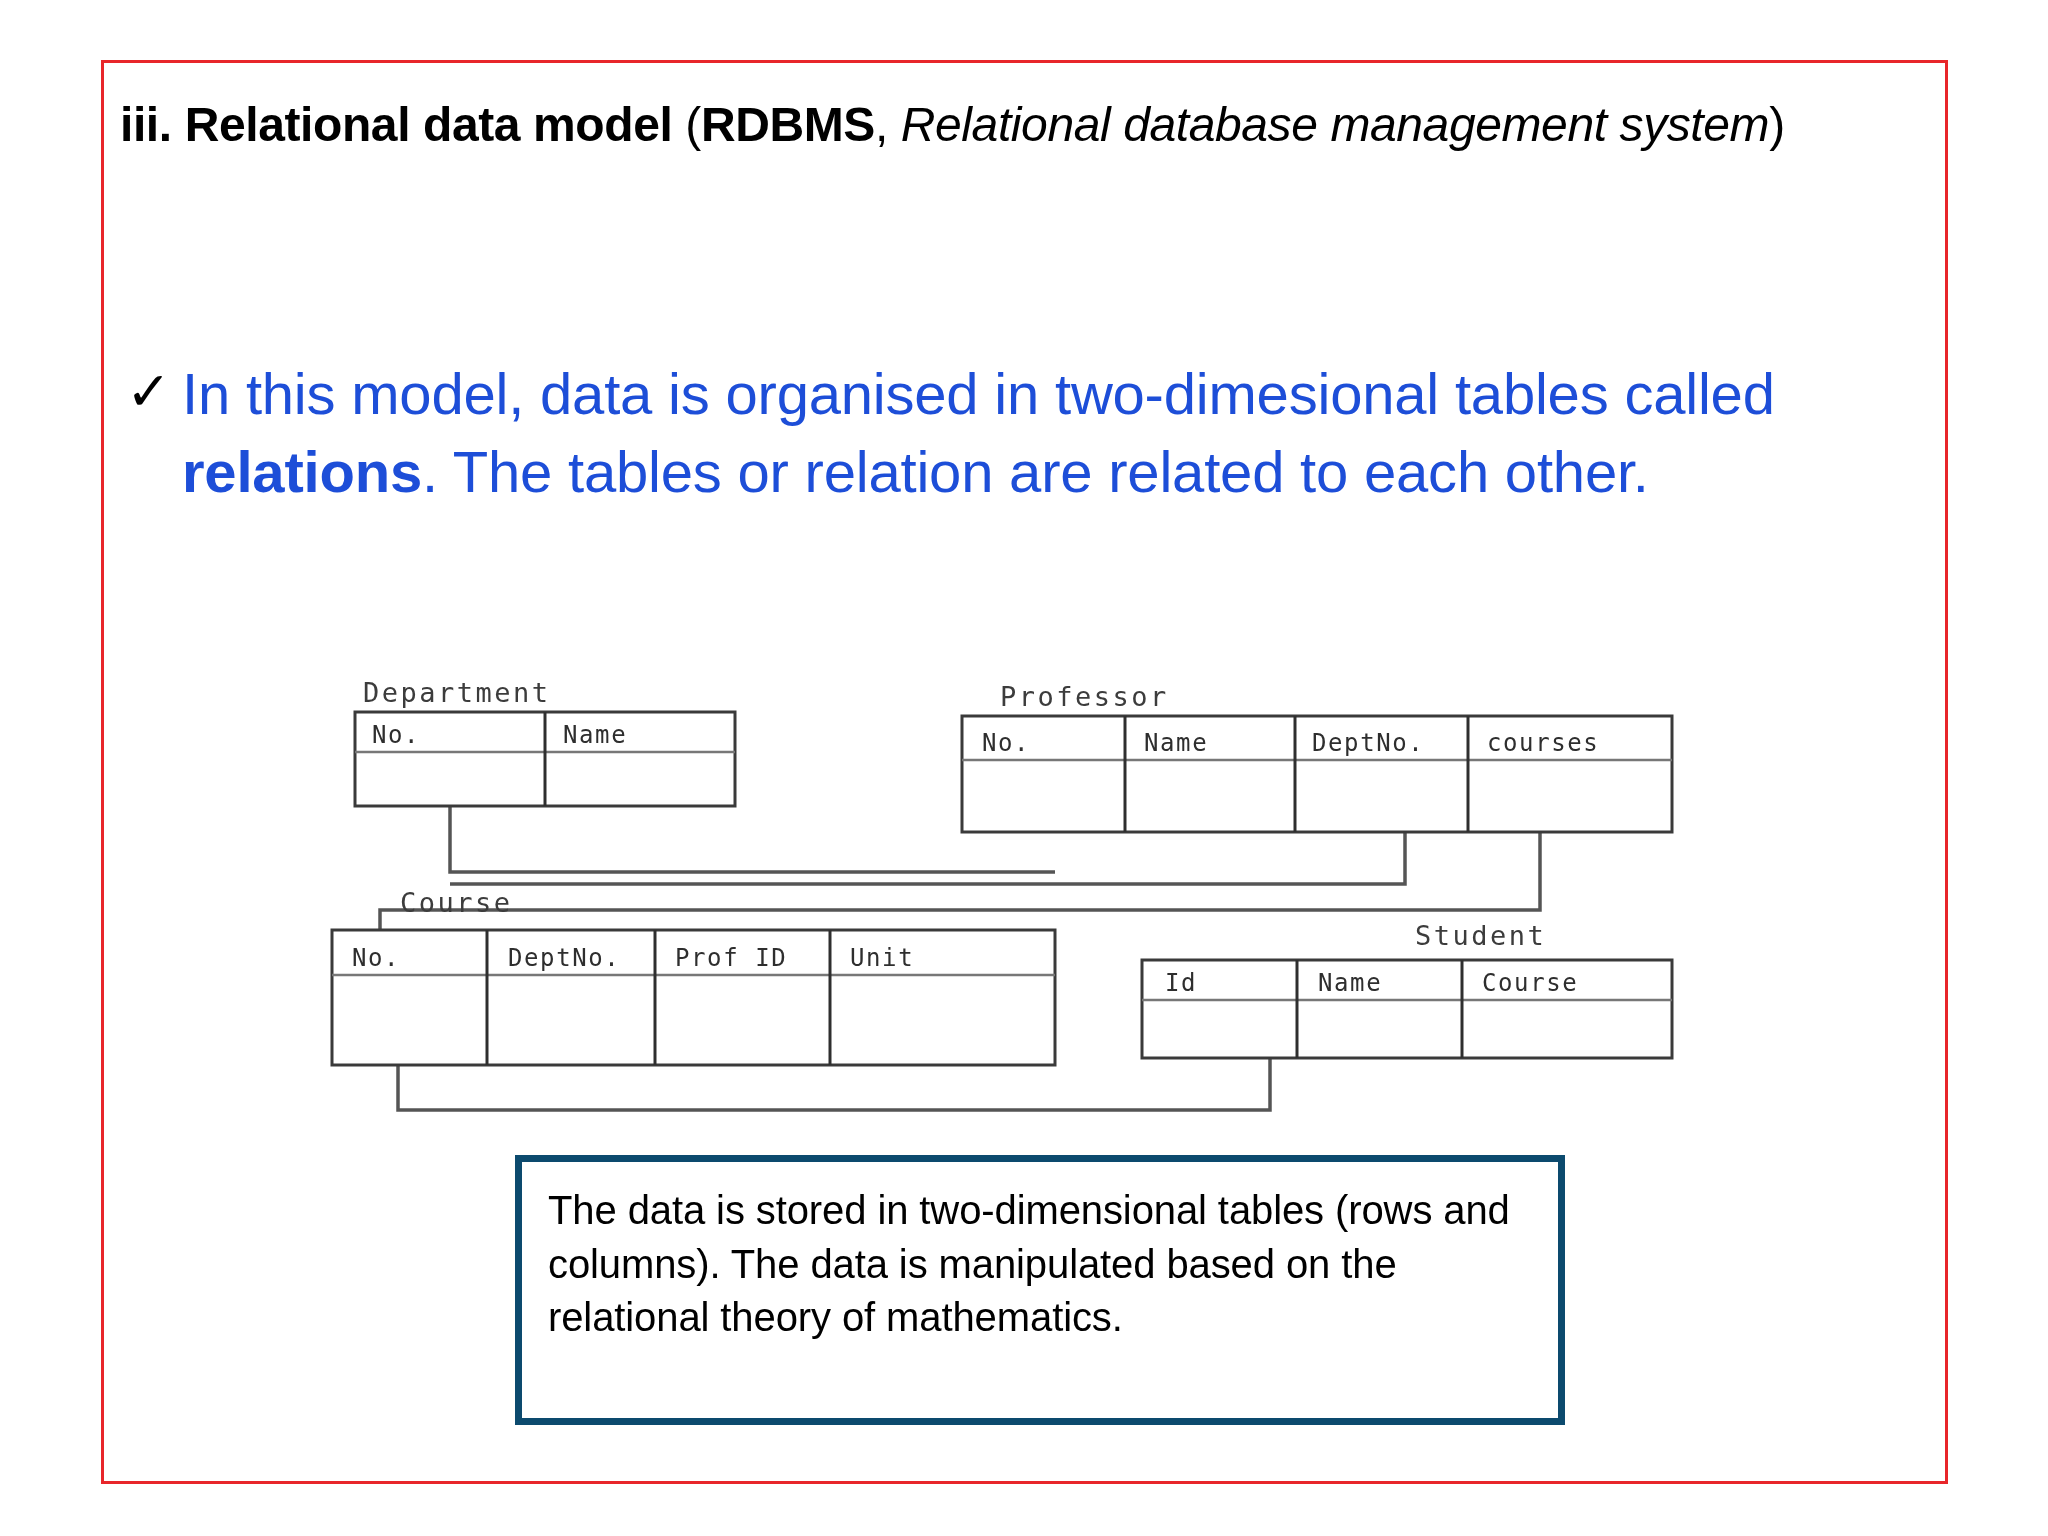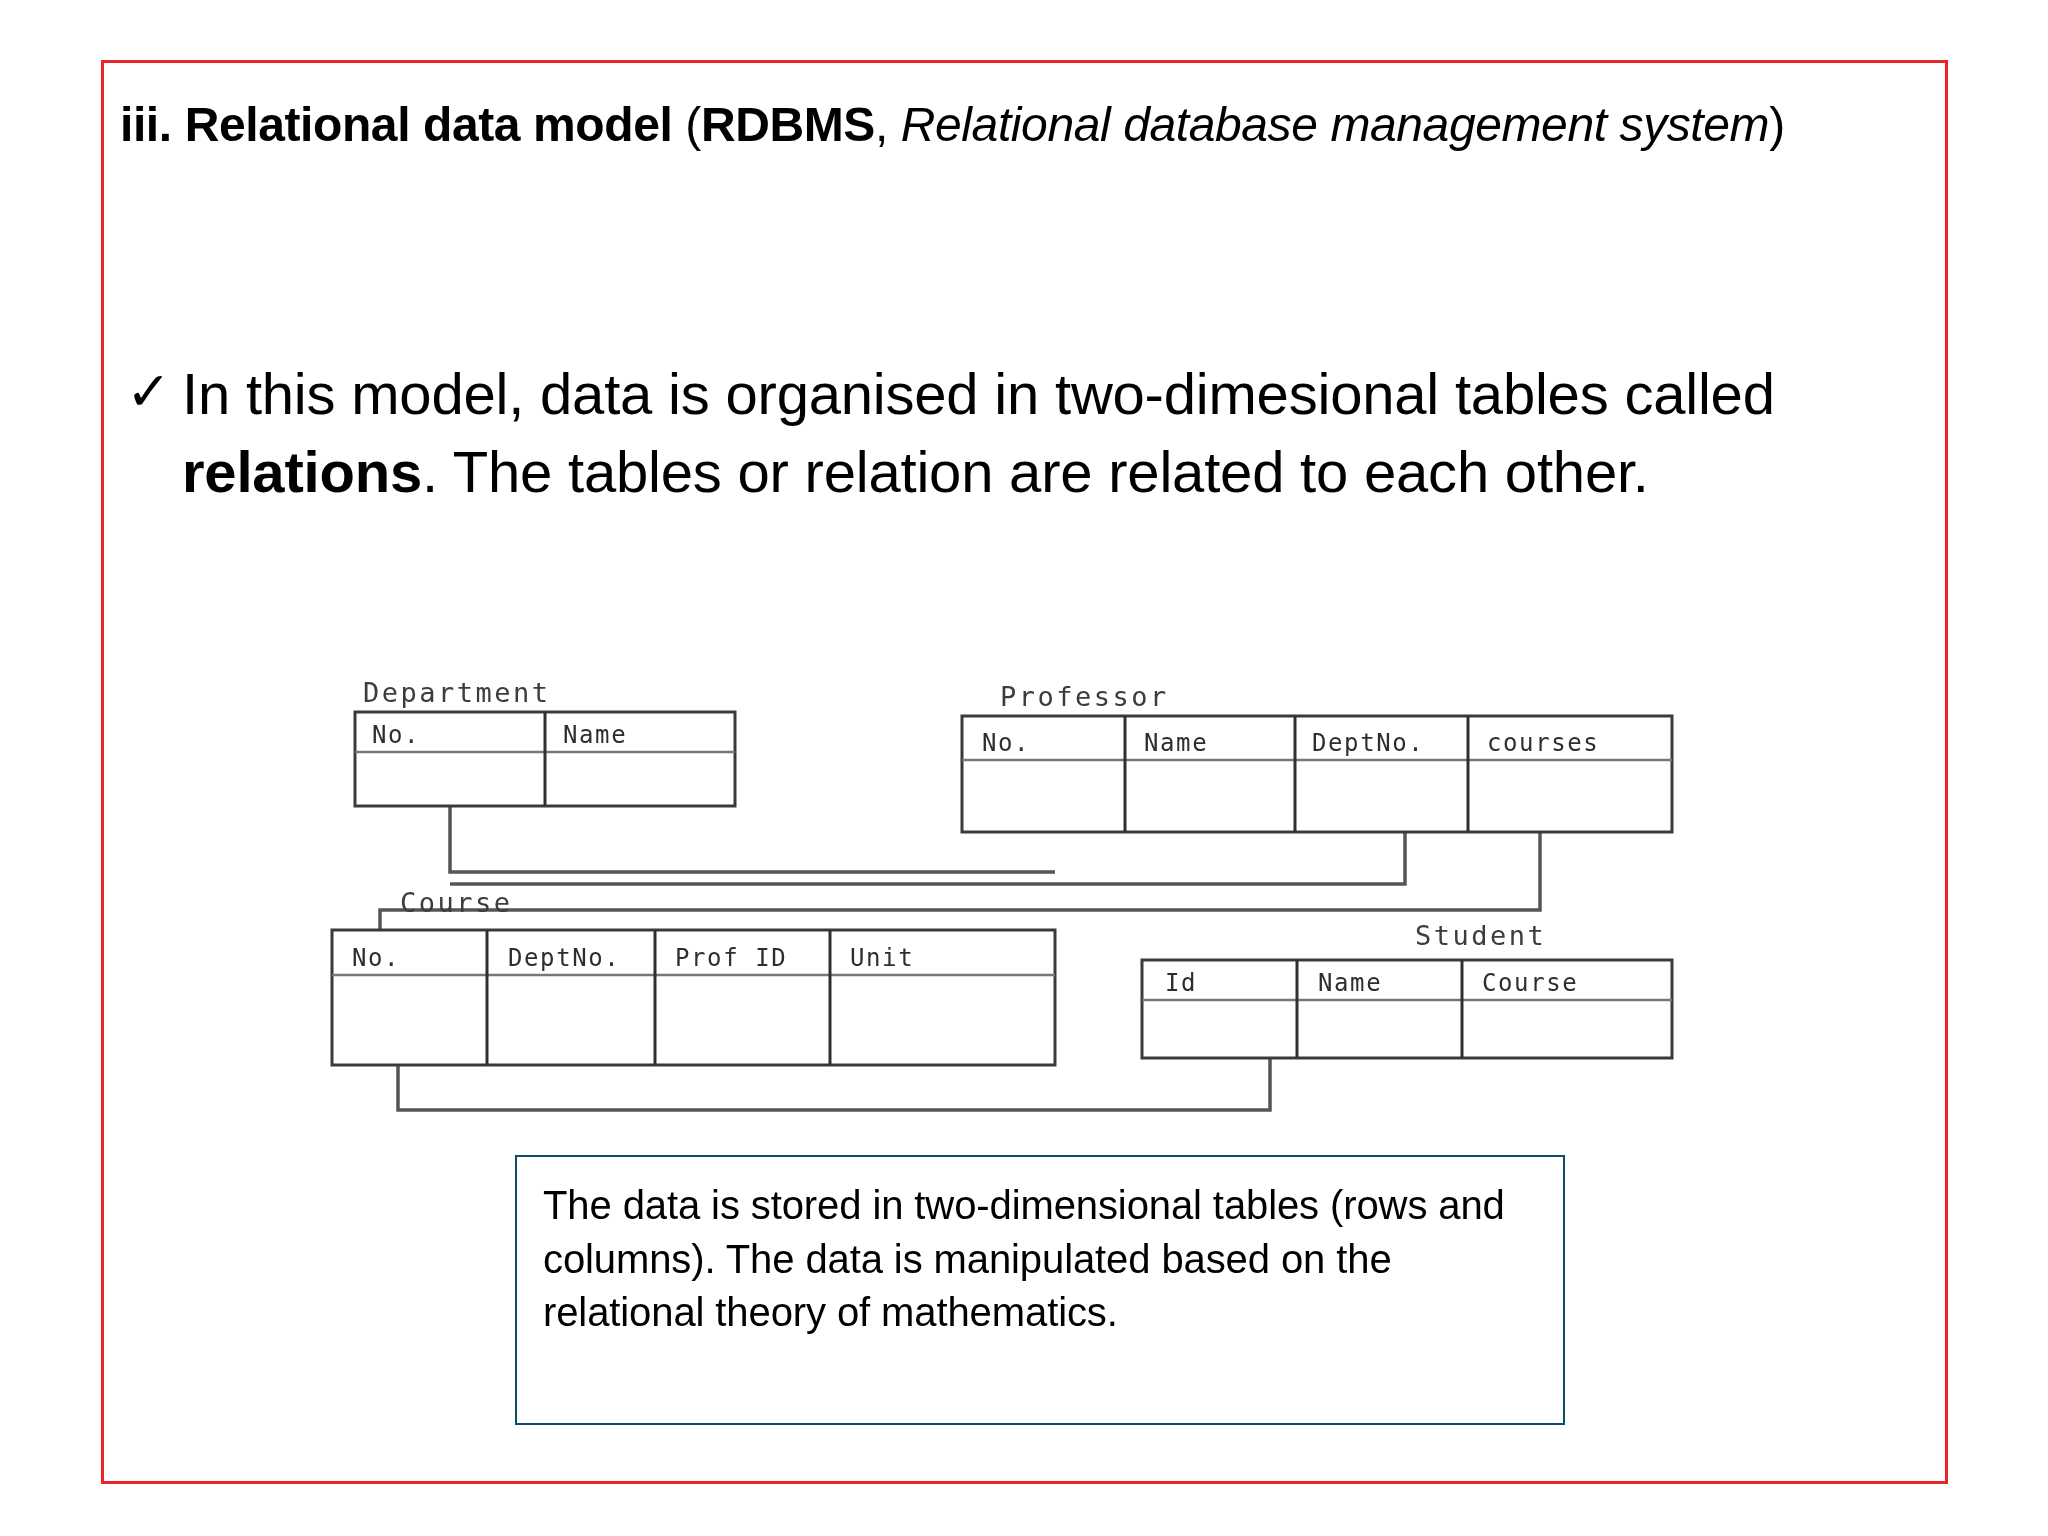--- a/index.html
+++ b/index.html
@@ -54,21 +54,21 @@
     font-size: 54px;
     line-height: 1.34;
     color: #000;
     width: 56px;
     flex: 0 0 56px;
     text-align: left;
   }
   #bullet-text {
     font-size: 58px;
     line-height: 1.34;
-    color: #000000;
+    color: #1d4ed8;
     flex: 1 1 auto;
     letter-spacing: -0.2px;
   }
   #bullet-text .bold { font-weight: bold; }
 
   
   #er-diagram {
     position: absolute;
     left: 0px;
     top: 0px;
@@ -96,21 +96,21 @@
     fill: #2e2e2e;
   }
 
   
   #callout-box {
     position: absolute;
     left: 515px;
     top: 1155px;
     width: 1050px;
     height: 270px;
-    border: 2px solid #0c4a6e;
+    border: 7px solid #0c4a6e;
     box-sizing: border-box;
     background: #ffffff;
     padding: 22px 26px 0 26px;
   }
   #callout-text {
     font-size: 40px;
     line-height: 1.34;
     color: #000000;
     letter-spacing: -0.1px;
   }

